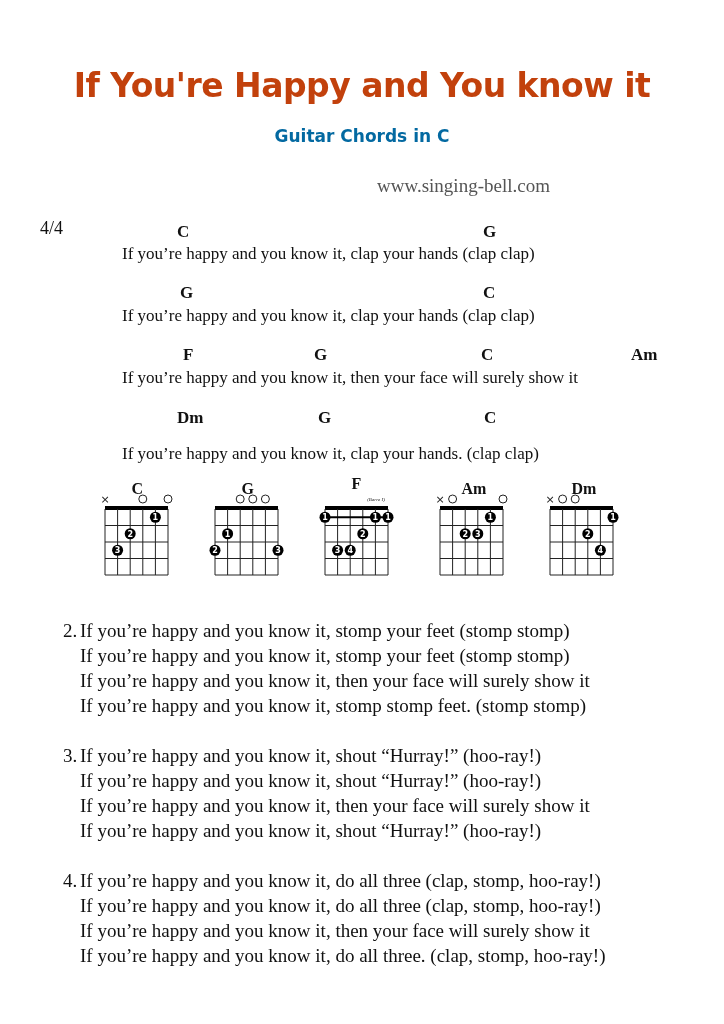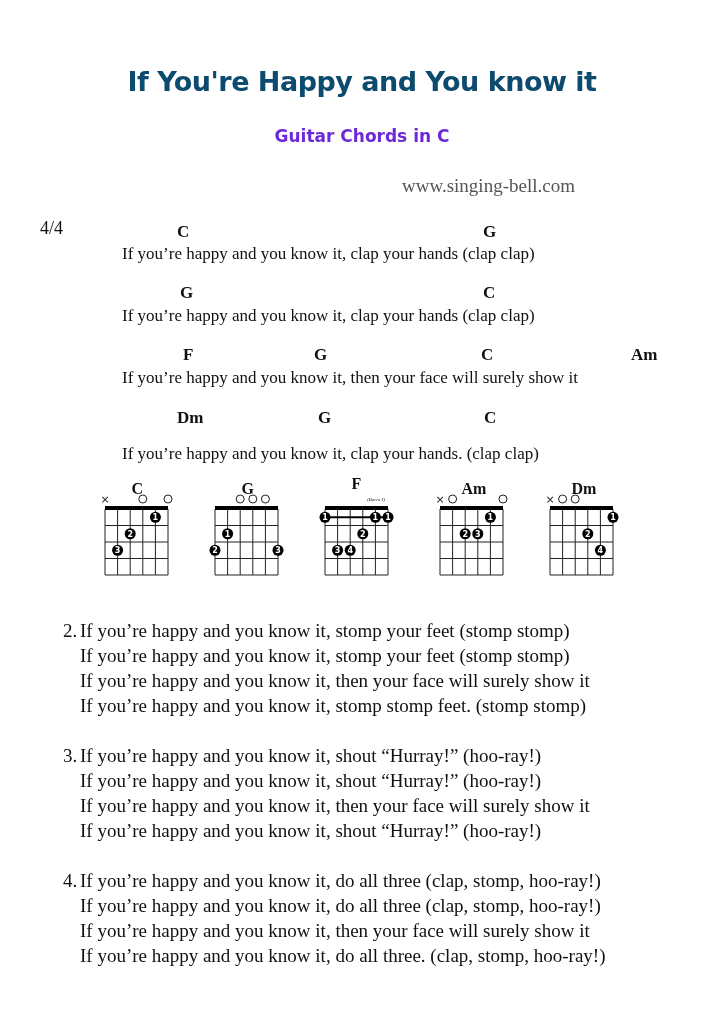--- a/index.html
+++ b/index.html
@@ -1,21 +1,21 @@
 <!DOCTYPE html>
 <html><head>
   <meta charset="utf-8">
   <style>
     html, body { margin: 0; padding: 0; background: #ffffff; }
     body { width: 724px; height: 1024px; position: relative; overflow: hidden; color: #111; }
     .title { position: absolute; left: 0; width: 724px; top: 66px; text-align: center;
-      font-family: "DejaVu Sans", sans-serif; font-weight: bold; font-size: 27px; letter-spacing: -0.5px; color: #0c4a6e; }
+      font-family: "DejaVu Sans", sans-serif; font-weight: bold; font-size: 33px; letter-spacing: -0.5px; color: #c2410c; }
     .subtitle { position: absolute; left: 0; width: 724px; top: 126px; text-align: center;
-      font-family: "DejaVu Sans", sans-serif; font-weight: bold; font-size: 17px; color: #6d28d9; }
-    .website { position: absolute; left: 402px; top: 175px; font-family: "Liberation Serif", serif;
+      font-family: "DejaVu Sans", sans-serif; font-weight: bold; font-size: 17px; color: #0369a1; }
+    .website { position: absolute; left: 377px; top: 175px; font-family: "Liberation Serif", serif;
       font-size: 19px; color: #555; }
     .time-sig { position: absolute; left: 40px; top: 218px; font-family: "Liberation Serif", serif;
       font-weight: normal; font-size: 18px; }
     .chord-line { position: absolute; left: 0; width: 724px; height: 20px; }
     .chord { position: absolute; font-family: "Liberation Serif", serif; font-weight: bold; font-size: 17px; }
     .lyric { position: absolute; left: 95px; font-family: "Liberation Serif", serif; font-size: 17px; white-space: nowrap; margin-left: 27px; }
     .diagram { position: absolute; }
     .diagram svg { display: block; }
     .diagram-name { position: absolute; font-family: "Liberation Serif", serif; font-weight: bold; font-size: 16px; }
     .verse { position: absolute; left: 63px; font-family: "Liberation Serif", serif; font-size: 19px; }

